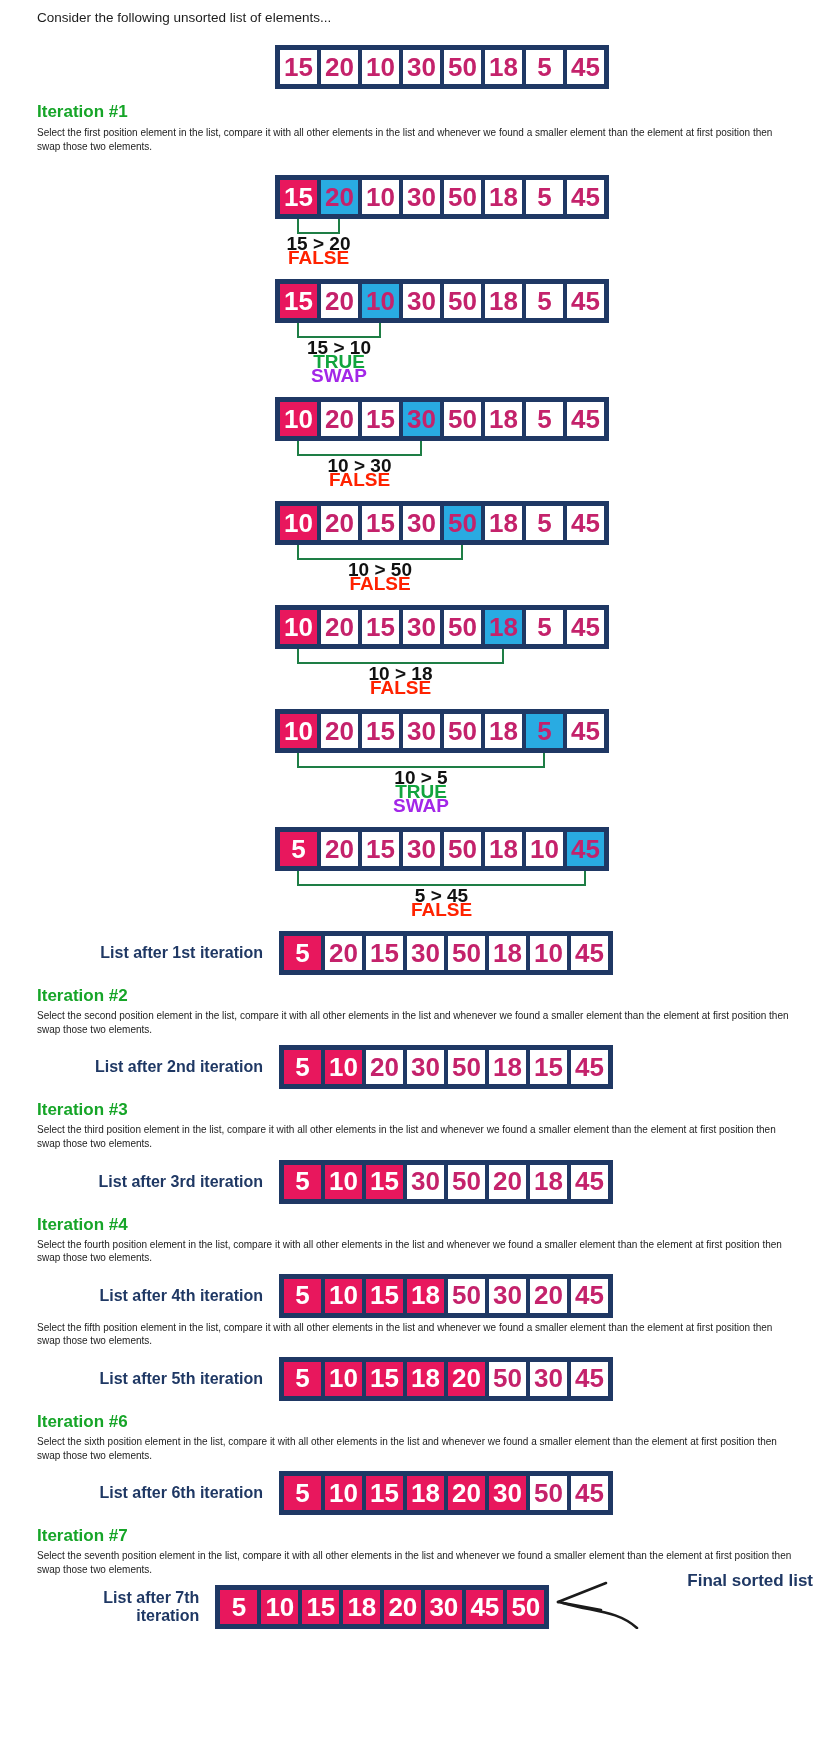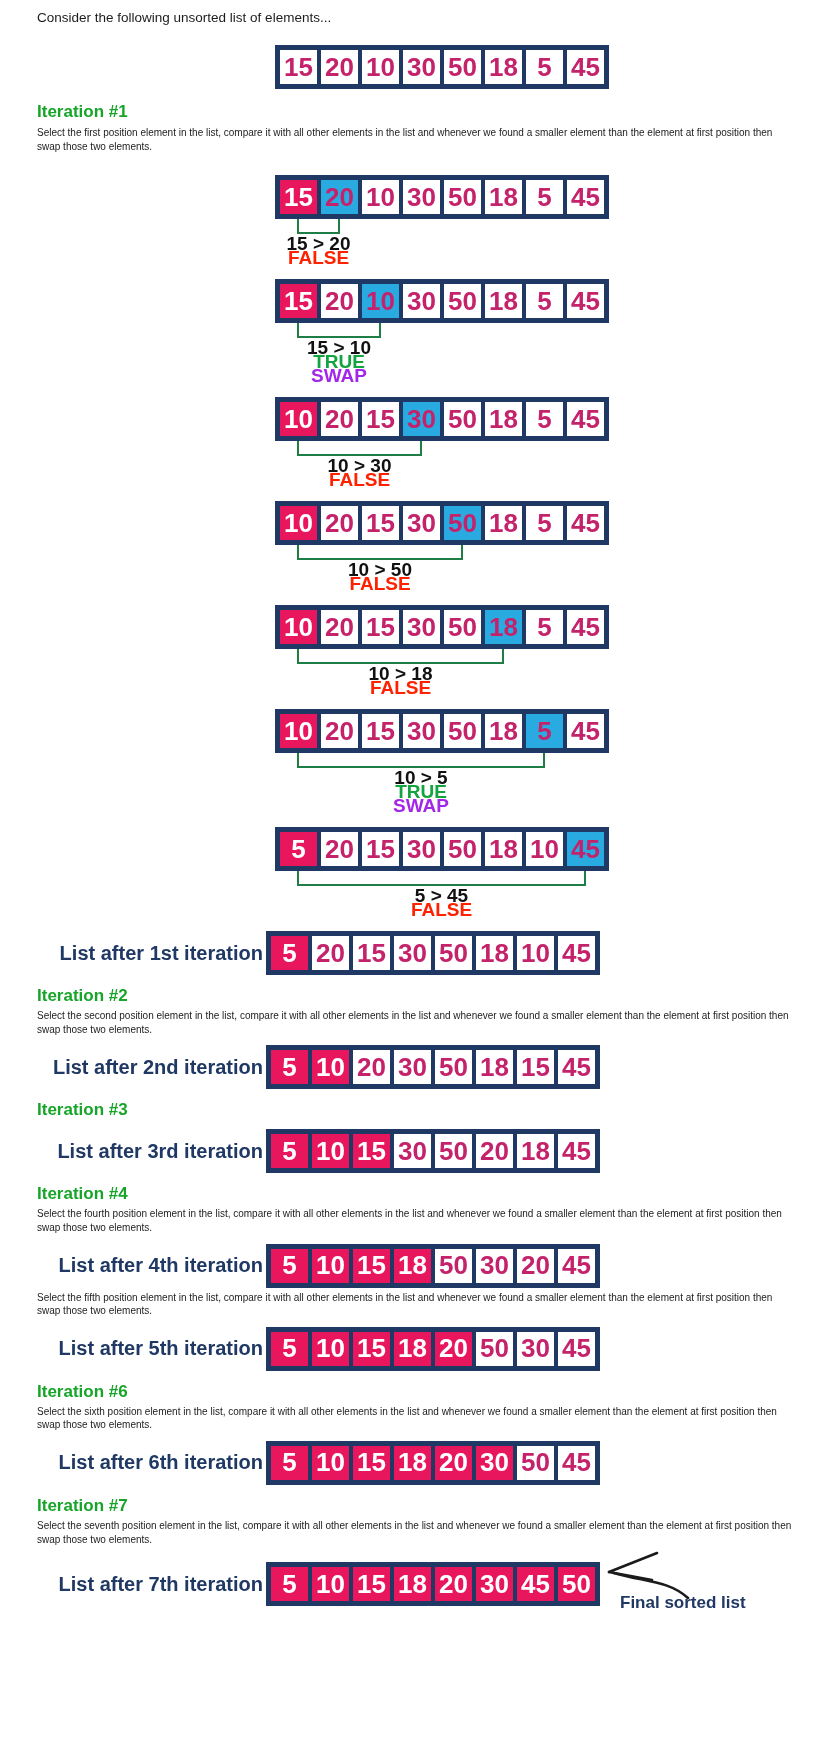--- a/index.html
+++ b/index.html
@@ -34,24 +34,24 @@
   .bracket { box-sizing:border-box; height:15px; border:2px solid var(--bracket); border-top:none; }
   .cmpline { display:flex; justify-content:center; white-space:nowrap;
              font-size:19px; font-weight:bold; line-height:14px; }
   .cmp-expr { margin-top:3px; color:#111111; }
   .verdict-FALSE { color:var(--red); }
   .verdict-TRUE  { color:var(--truegreen); }
   .swap { color:var(--purple); }
 
   .after-line { display:flex; align-items:center; margin:9px 0 0 37px; }
   .after-line.first { margin-top:10px; }
-  .after-label { width:226px; text-align:right; margin-right:3px;
-                 font-size:20px; font-weight:bold; color:var(--navy); }
-
-  .final-note { display:flex; flex-direction:column; margin-left:2px; margin-top:-8px; }
+  .after-label { width:226px; text-align:right; margin-right:16px;
+                 font-size:16px; font-weight:bold; color:var(--navy); }
+
+  .final-note { display:flex; flex-direction:row; margin-left:2px; margin-top:-8px; }
   .final-note svg { display:block; }
   .final-label { font-size:17px; font-weight:bold; color:var(--navy);
                  margin:-6px 0 0 18px; white-space:nowrap; }
 </style>
 </head>
 <body style="--navy: #1f3864; --pink: #e8175d; --cyan: #29abe2; --numpink: #c4226b; --green: #16a528; --truegreen: #12a43e; --red: #ff2200; --purple: #a327e8; --bracket: #1e7e45;">
 
 <p class="intro">Consider the following unsorted list of elements...</p>
 
 <div class="top-row-wrap">
@@ -169,20 +169,21 @@
           <div class="cell">30</div>
           <div class="cell">50</div>
           <div class="cell">18</div>
           <div class="cell">15</div>
           <div class="cell">45</div>
         </div>
       </div>
     </section>
     <section class="iter-section">
       <div class="iter-heading">Iteration #3</div>
+      <div class="iter-desc">Select the third position element in the list, compare it with all other elements in the list and whenever we found a smaller element than the element at first position then swap those two elements.</div>
       <div class="after-line">
         <div class="after-label">List after 3rd iteration</div>
         <div class="num-row">
           <div class="cell pink">5</div>
           <div class="cell pink">10</div>
           <div class="cell pink">15</div>
           <div class="cell">30</div>
           <div class="cell">50</div>
           <div class="cell">20</div>
           <div class="cell">18</div>

